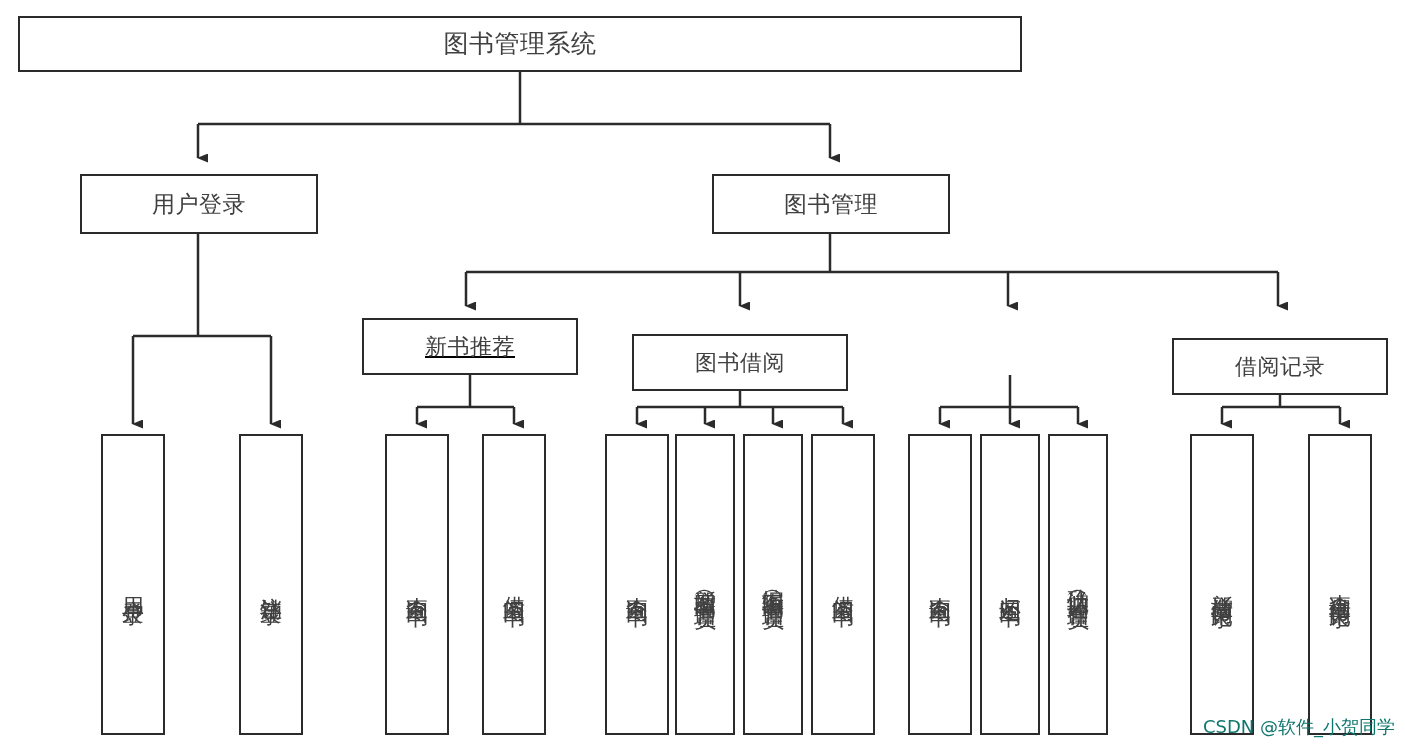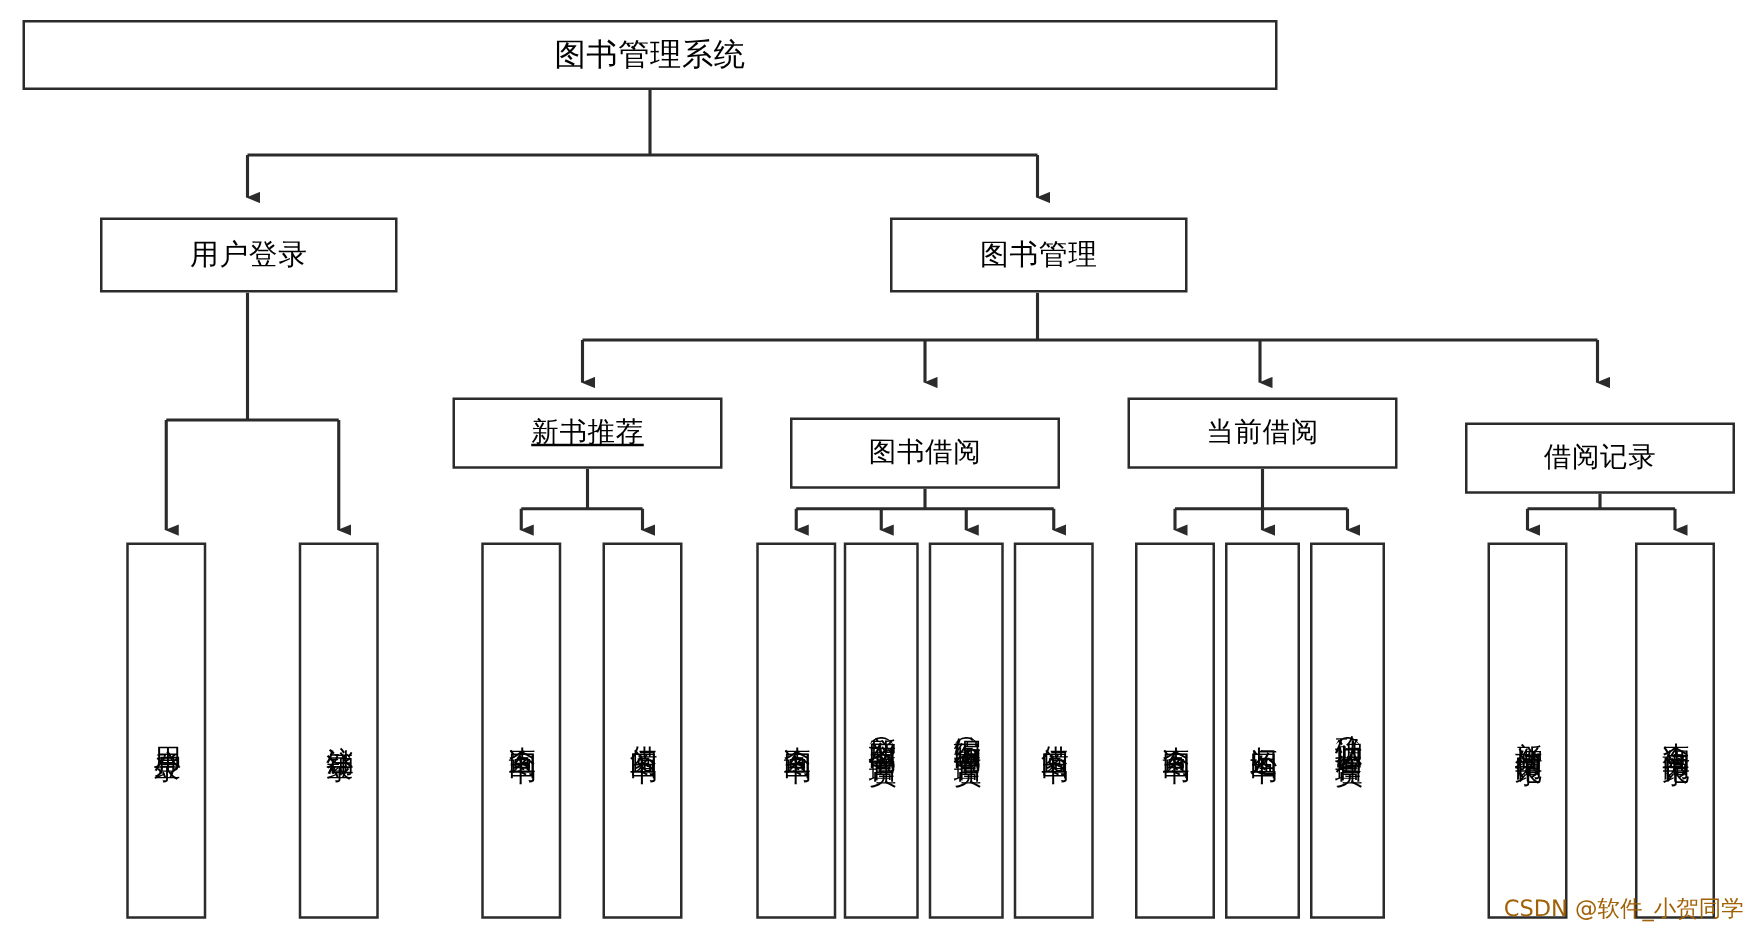--- a/index.html
+++ b/index.html
@@ -29,21 +29,21 @@
     position: absolute;
     box-sizing: border-box;
     background: #ffffff;
     border: 2.5px solid #2b2b2b;
     display: flex;
     align-items: center;
     justify-content: center;
     z-index: 2;
   }
   .node .label {
-    color: #000000;
+    color: #404040;
     line-height: 1.05;
     white-space: nowrap;
     letter-spacing: 0.5px;
   }
   .node.root .label { font-size: 25px; }
   .node.lvl2 .label { font-size: 23px; }
   .node.lvl3 .label { font-size: 22px; }
   .node.leaf {
     align-items: center;
     justify-content: center;
@@ -53,21 +53,21 @@
     text-orientation: upright;
     font-size: 22px;
     letter-spacing: 3px;
     line-height: 1;
   }
   #watermark {
     position: absolute;
     right: 10px;
     bottom: 8px;
     font-size: 18px;
-    color: #a16207;
+    color: #0f766e;
     z-index: 5;
     white-space: nowrap;
     font-family: "DejaVu Sans", "Liberation Sans", sans-serif;
   }
 </style>
 </head>
 <body>
 
 <div id="diagram-root">
 
@@ -131,23 +131,20 @@
   <div class="node lvl2" style="left:712px; top:174px; width:238px; height:60px;">
     <span class="label">图书管理</span>
   </div>
 
   <div class="node lvl3" style="left:362px; top:318px; width:216px; height:57px;text-decoration:underline;">
     <span class="label">新书推荐</span>
   </div>
   <div class="node lvl3" style="left:632px; top:318px; width:216px; height:57px;margin-top:16px;">
     <span class="label">图书借阅</span>
   </div>
-  <div class="node lvl3" style="left:902px; top:318px; width:216px; height:57px;">
-    <span class="label">当前借阅</span>
-  </div>
   <div class="node lvl3" style="left:1172px; top:318px; width:216px; height:57px;margin-top:20px;">
     <span class="label">借阅记录</span>
   </div>
 
   <div class="node leaf" style="left:101px; top:434px; width:64px; height:301px;">
     <span class="label">用户登录</span>
   </div>
   <div class="node leaf" style="left:239px; top:434px; width:64px; height:301px;">
     <span class="label">注销登录</span>
   </div>

